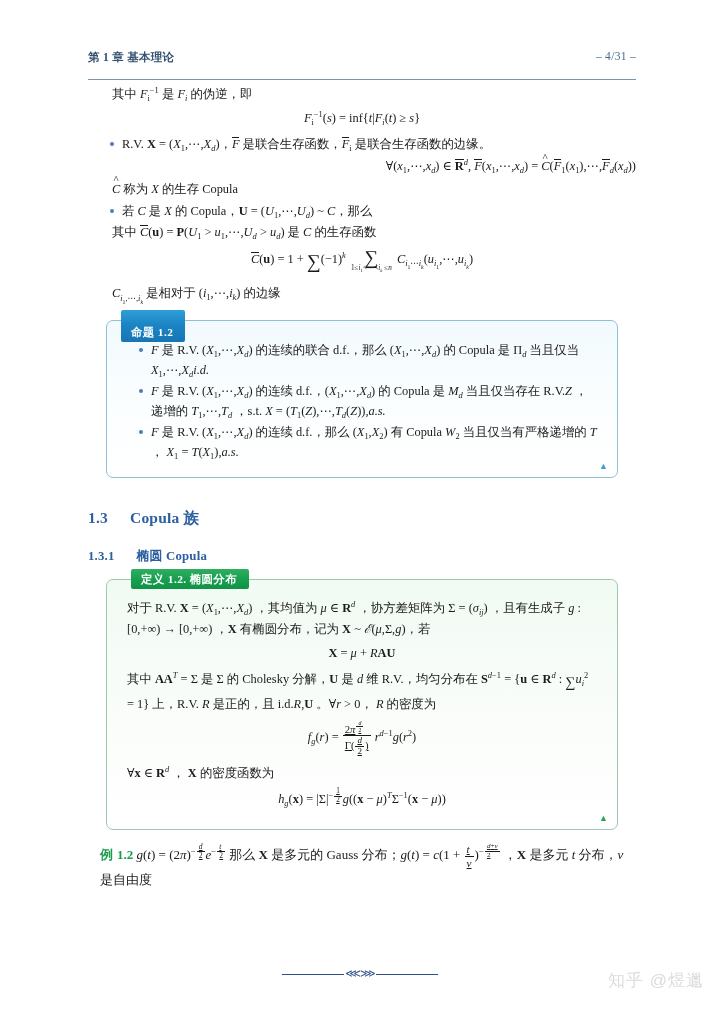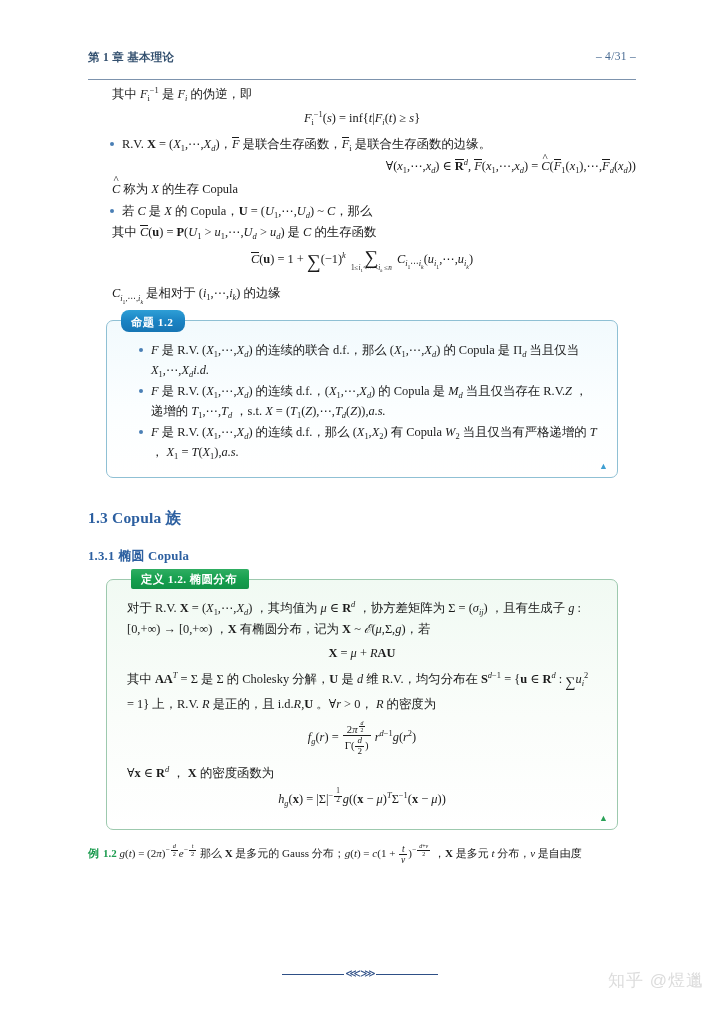--- a/index.html
+++ b/index.html
@@ -106,24 +106,25 @@
     position: absolute;
     left: 50%;
     top: -0.72em;
     transform: translateX(-50%) scaleX(1.05);
     font-size: .85em;
     font-style: normal;
   }
   .frac {
     display: inline-block;
     vertical-align: middle;
-    text-align: center;
+    text-align: left;
     font-size: .86em;
     line-height: 1.08;
     margin: 0 1px;
+    text-decoration: underline;
   }
   .frac .num { display: block; padding: 0 2px; }
   .frac .den { display: block; border-top: 1px solid #1a1a1a; padding: 0 2px; }
   .bigsum {
     font-size: 1.55em;
     vertical-align: -0.28em;
     font-style: normal;
   }
   .sumwrap {
     display: inline-block;
@@ -149,22 +150,22 @@
     box-shadow: 0 0 0 0 rgba(0,0,0,0);
   }
   .thmbox .tab {
     position: absolute;
     top: -11px;
     left: 14px;
     background: linear-gradient(180deg, #2e9fd6 0%, #1b84c4 48%, #1675b4 100%);
     color: #ffffff;
     font-size: 11.4px;
     font-weight: 700;
-    padding: 5px 12px 3px 10px;
-    border-radius: 8px;
+    padding: 15px 12px 3px 10px;
+    border-radius: 2px;
     letter-spacing: .4px;
     line-height: 1.25;
     white-space: nowrap;
   }
   .thmbox .marker {
     position: absolute;
     right: 9px;
     bottom: 6px;
     color: #3f9fd2;
     font-size: 9px;
@@ -210,26 +211,26 @@
     margin: 30px 0 2px 0;
     letter-spacing: .2px;
   }
   h3.subsec {
     font-size: 12.8px;
     color: #2c5fa0;
     font-weight: 700;
     margin: 19px 0 2px 0;
     letter-spacing: .2px;
   }
-  h2.sec .num, h3.subsec .num { margin-right: 4px; text-align: center; }
+  h2.sec .num, h3.subsec .num { margin-right: 22px; text-align: center; }
 
   
   .example {
-    margin: 13px 0 0 0;
-    font-size: 11px;
+    margin: 13px 0 0 12px;
+    font-size: 13px;
     line-height: 1.68;
   }
   .example .ex-label { color: #1c9b4f; font-weight: 700; }
 
   
   .footer-orn {
     position: absolute;
     left: 0;
     right: 0;
     bottom: 38px;

